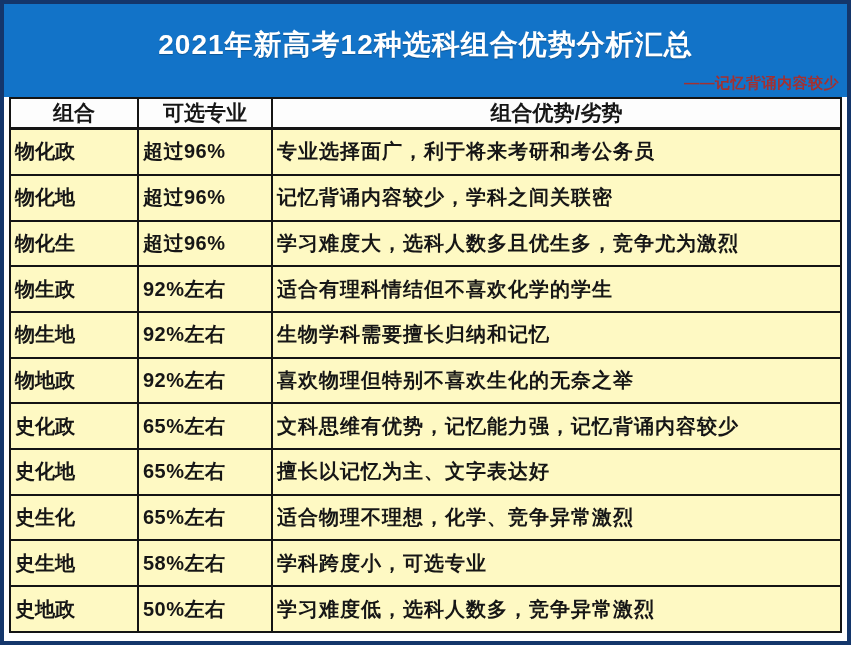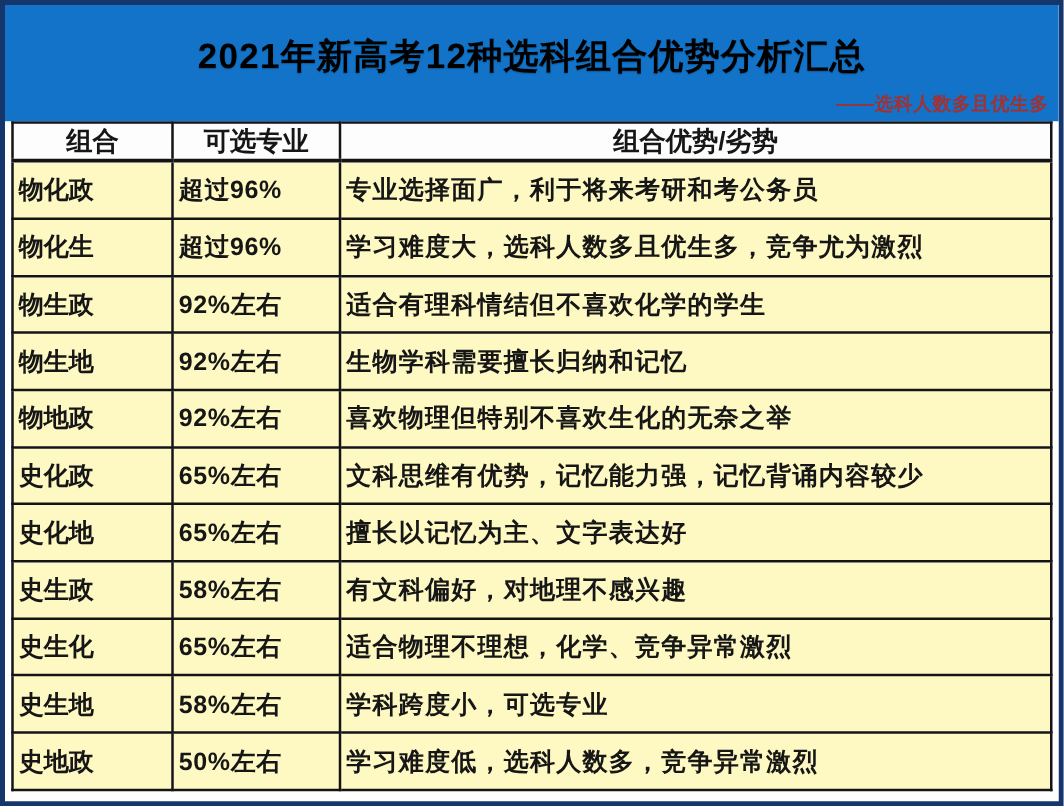--- a/index.html
+++ b/index.html
@@ -20,21 +20,21 @@
   .banner {
     position: relative;
     height: 93px;
     background: #1273c8;
   }
   .banner .title {
     text-align: center;
     padding-top: 22px;
     font-size: 28px;
     font-weight: 700;
-    color: #000000;
+    color: #ffffff;
     letter-spacing: 1px;
     text-shadow: 0 1px 1px rgba(0,0,0,0.25);
   }
   .banner .subtitle {
     position: absolute;
     right: 8px;
     bottom: 4px;
     font-size: 15px;
     font-weight: 700;
     color: #a33131;
@@ -74,21 +74,21 @@
   td.majors-cell { letter-spacing: 0.5px; }
   td.analysis-cell { letter-spacing: 1px; }
 </style>
 </head>
 <body>
 
 <div class="page">
 
   <div class="banner">
     <div class="title">2021年新高考12种选科组合优势分析汇总</div>
-    <div class="subtitle">——选科人数多且优生多</div>
+    <div class="subtitle">——记忆背诵内容较少</div>
   </div>
 
   <div class="table-wrap">
     <table class="sel-table">
       <colgroup>
         <col class="c-combo">
         <col class="c-majors">
         <col class="c-analysis">
       </colgroup>
       <thead>
@@ -98,20 +98,25 @@
           <th>组合优势/劣势</th>
         </tr>
       </thead>
       <tbody>
   <tr>
     <td class="combo-cell">物化政</td>
     <td class="majors-cell">超过96%</td>
     <td class="analysis-cell">专业选择面广，利于将来考研和考公务员</td>
   </tr>
 
+  <tr>
+    <td class="combo-cell">物化地</td>
+    <td class="majors-cell">超过96%</td>
+    <td class="analysis-cell">记忆背诵内容较少，学科之间关联密</td>
+  </tr>
 
   <tr>
     <td class="combo-cell">物化生</td>
     <td class="majors-cell">超过96%</td>
     <td class="analysis-cell">学习难度大，选科人数多且优生多，竞争尤为激烈</td>
   </tr>
 
   <tr>
     <td class="combo-cell">物生政</td>
     <td class="majors-cell">92%左右</td>
@@ -135,25 +140,20 @@
     <td class="majors-cell">65%左右</td>
     <td class="analysis-cell">文科思维有优势，记忆能力强，记忆背诵内容较少</td>
   </tr>
 
   <tr>
     <td class="combo-cell">史化地</td>
     <td class="majors-cell">65%左右</td>
     <td class="analysis-cell">擅长以记忆为主、文字表达好</td>
   </tr>
 
-  <tr>
-    <td class="combo-cell">史生政</td>
-    <td class="majors-cell">58%左右</td>
-    <td class="analysis-cell">有文科偏好，对地理不感兴趣</td>
-  </tr>
 
   <tr>
     <td class="combo-cell">史生化</td>
     <td class="majors-cell">65%左右</td>
     <td class="analysis-cell">适合物理不理想，化学、竞争异常激烈</td>
   </tr>
 
   <tr>
     <td class="combo-cell">史生地</td>
     <td class="majors-cell">58%左右</td>

